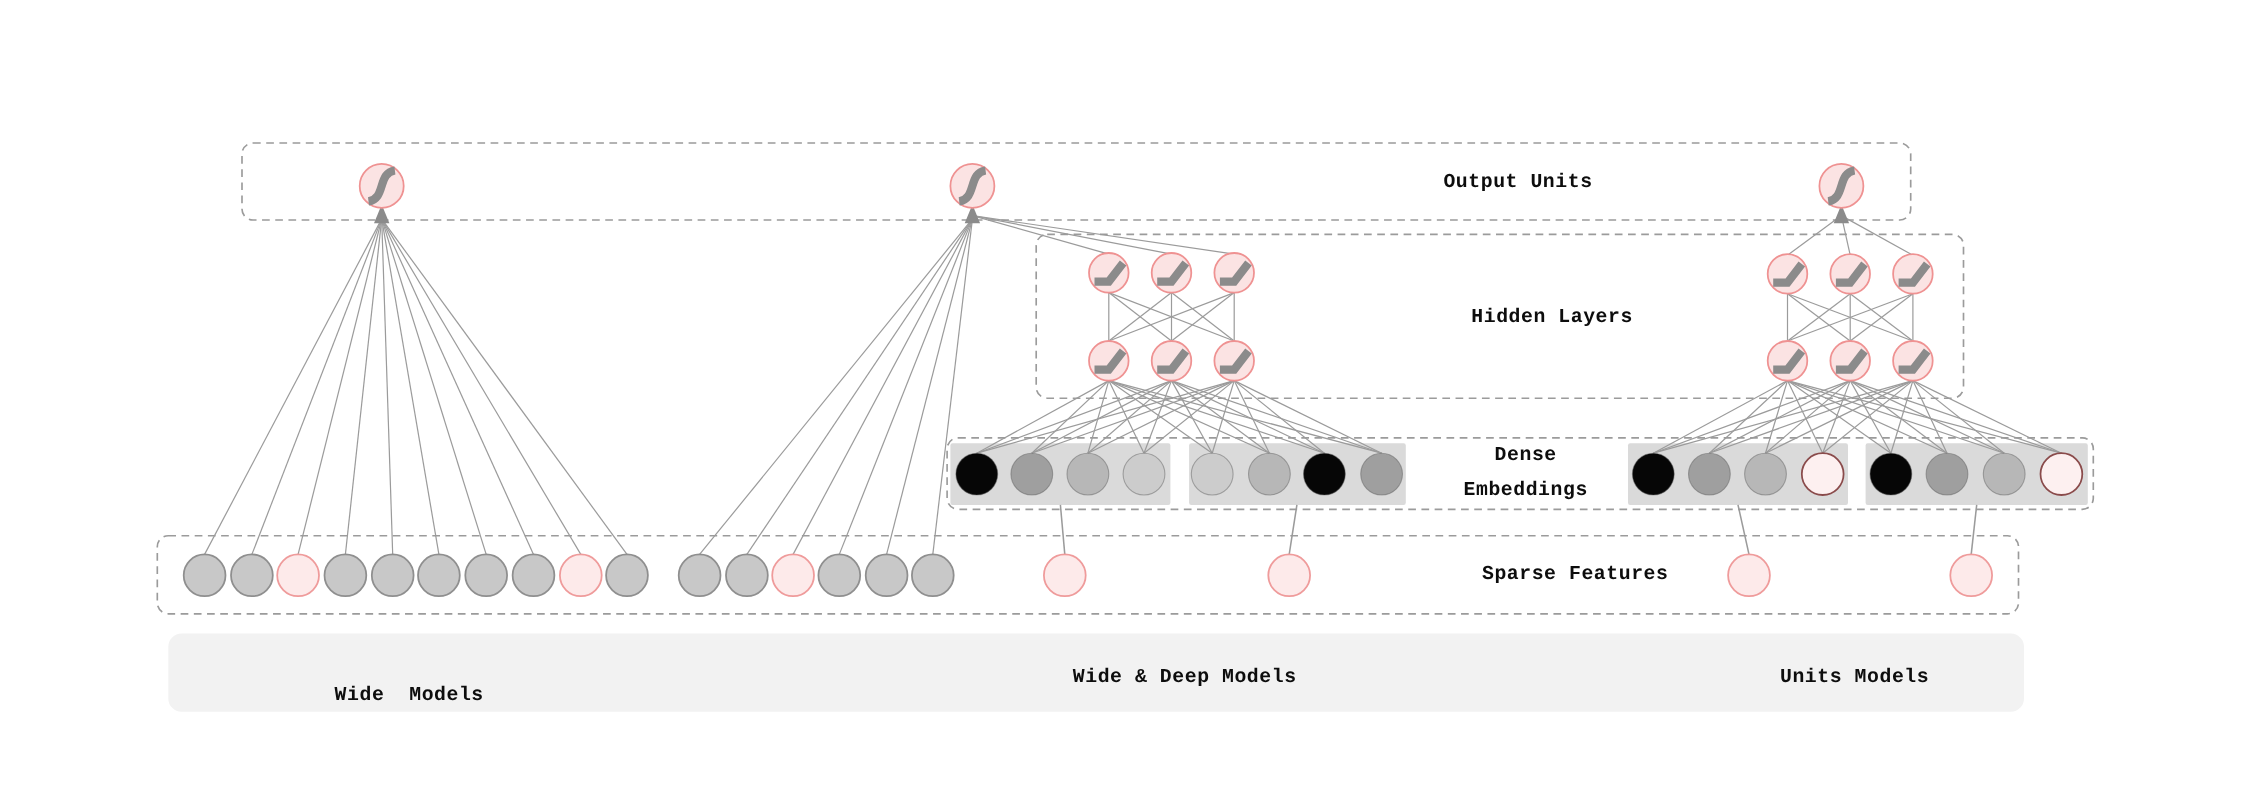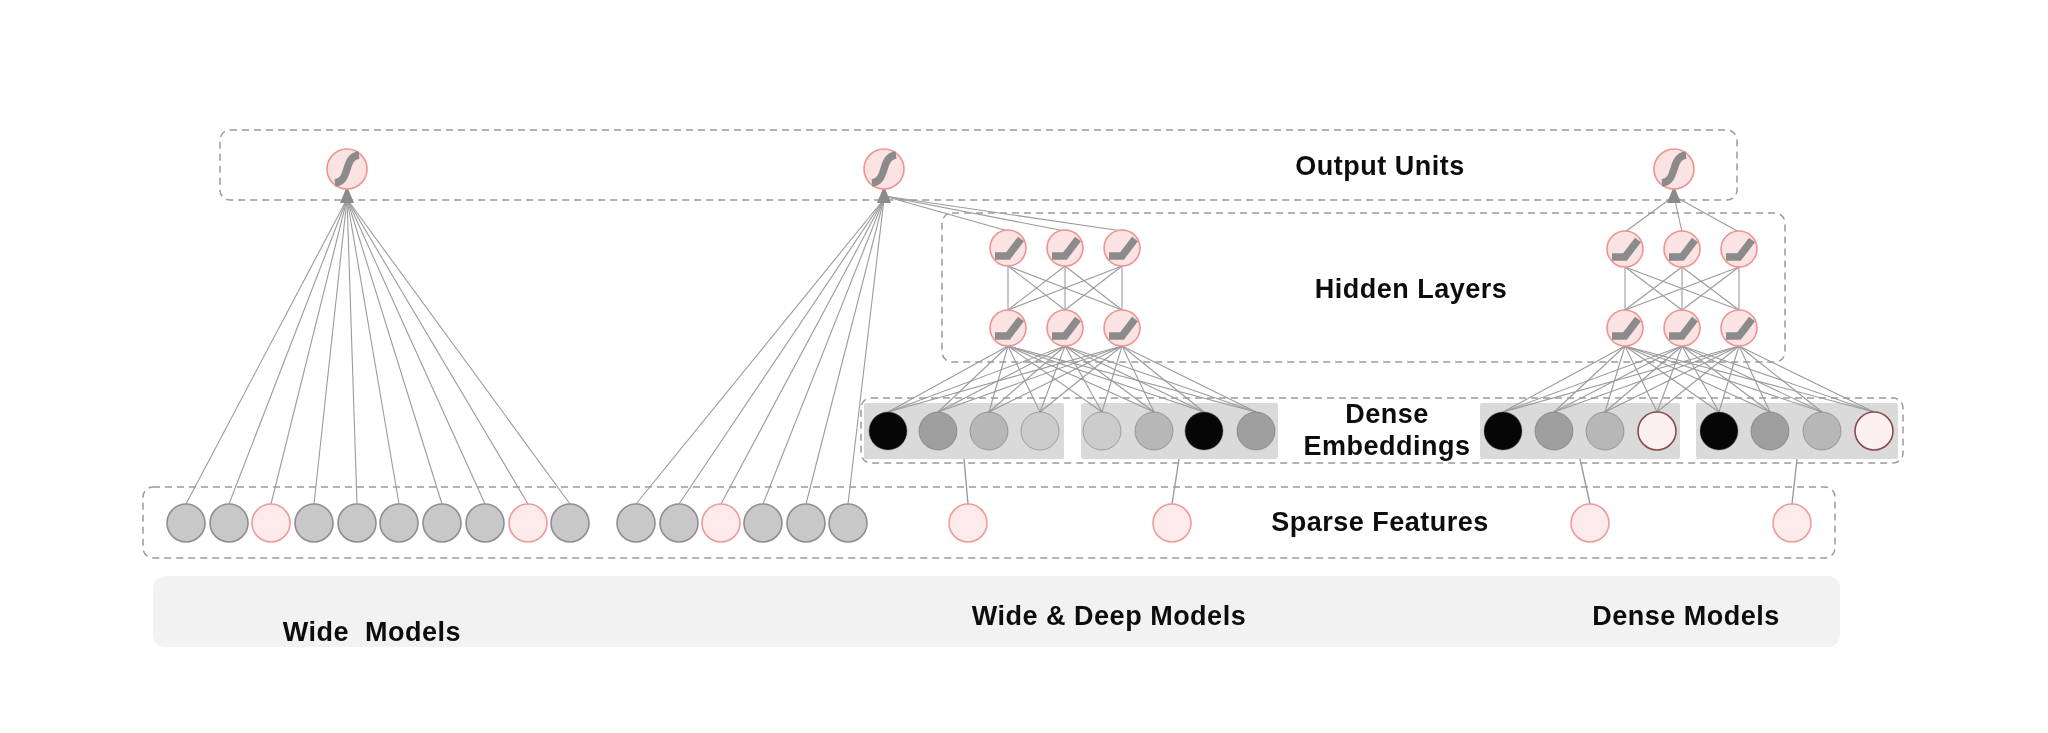--- a/index.html
+++ b/index.html
@@ -1,20 +1,20 @@
 <!DOCTYPE html>
 <html><head>
 <meta charset="utf-8">
 <style>
   html,body{margin:0;padding:0;background:#fff;}
   .stage{position:relative;width:2048px;height:733px;background:#ffffff;overflow:hidden;
          font-family:"Liberation Sans",sans-serif;}
   .stage svg{position:absolute;left:0;top:0;}
   .lbl{position:absolute;transform:translate(-50%,-50%);font-weight:bold;color:#0d0d0d;
-       font-size:27px;white-space:pre;letter-spacing:0.5px;}
+       font-size:18px;white-space:pre;letter-spacing:0.5px;font-family:Liberation Mono, monospace;}
 </style>
 </head>
 <body>
 
 <div class="stage">
   <svg id="diagram" width="2048" height="733" viewBox="0 0 2048 733">
       <rect x="153" y="576" width="1687" height="71" rx="12" fill="#f2f2f2"></rect>
       <rect x="220" y="130" width="1517" height="70" rx="10" fill="none" stroke="#9b9b9b" stroke-width="1.5" stroke-dasharray="7,5"></rect>
       <rect x="942" y="213" width="843" height="149" rx="10" fill="none" stroke="#9b9b9b" stroke-width="1.5" stroke-dasharray="7,5"></rect>
       <rect x="861" y="398" width="1042" height="65" rx="10" fill="none" stroke="#9b9b9b" stroke-width="1.5" stroke-dasharray="7,5"></rect>
@@ -183,18 +183,18 @@
       <circle cx="884" cy="169" r="20" fill="#fbe3e3" stroke="#ef9292" stroke-width="1.6"></circle>
       <path d="M 872,183 C 888,181 880,157 896,155" fill="none" stroke="#8b8b8b" stroke-width="7.5"></path>
       <circle cx="1674" cy="169" r="20" fill="#fbe3e3" stroke="#ef9292" stroke-width="1.6"></circle>
       <path d="M 1662,183 C 1678,181 1670,157 1686,155" fill="none" stroke="#8b8b8b" stroke-width="7.5"></path>
     </svg>
 
   <div class="lbl" style="left:1380px;top:166px;">Output Units</div>
   <div class="lbl" style="left:1378px;top:289px;margin-left:33px;">Hidden Layers</div>
   <div class="lbl" style="left:1387px;top:414px;">Dense</div>
   <div class="lbl" style="left:1387px;top:446px;">Embeddings</div>
-  <div class="lbl" style="left:1380px;top:522px;">Sparse Features</div>
+  <div class="lbl" style="left:1432px;top:522px;">Sparse Features</div>
 
   <div class="lbl" style="left:372px;top:616px;margin-top:16px;">Wide  Models</div>
-  <div class="lbl" style="left:1077px;top:616px;margin-left:32px;">Wide &amp; Deep Models</div>
-  <div class="lbl" style="left:1686px;top:616px;">Dense Models</div>
+  <div class="lbl" style="left:1077px;top:616px;">Wide &amp; Deep Models</div>
+  <div class="lbl" style="left:1686px;top:616px;">Units Models</div>
 </div>
 
 </body></html>

